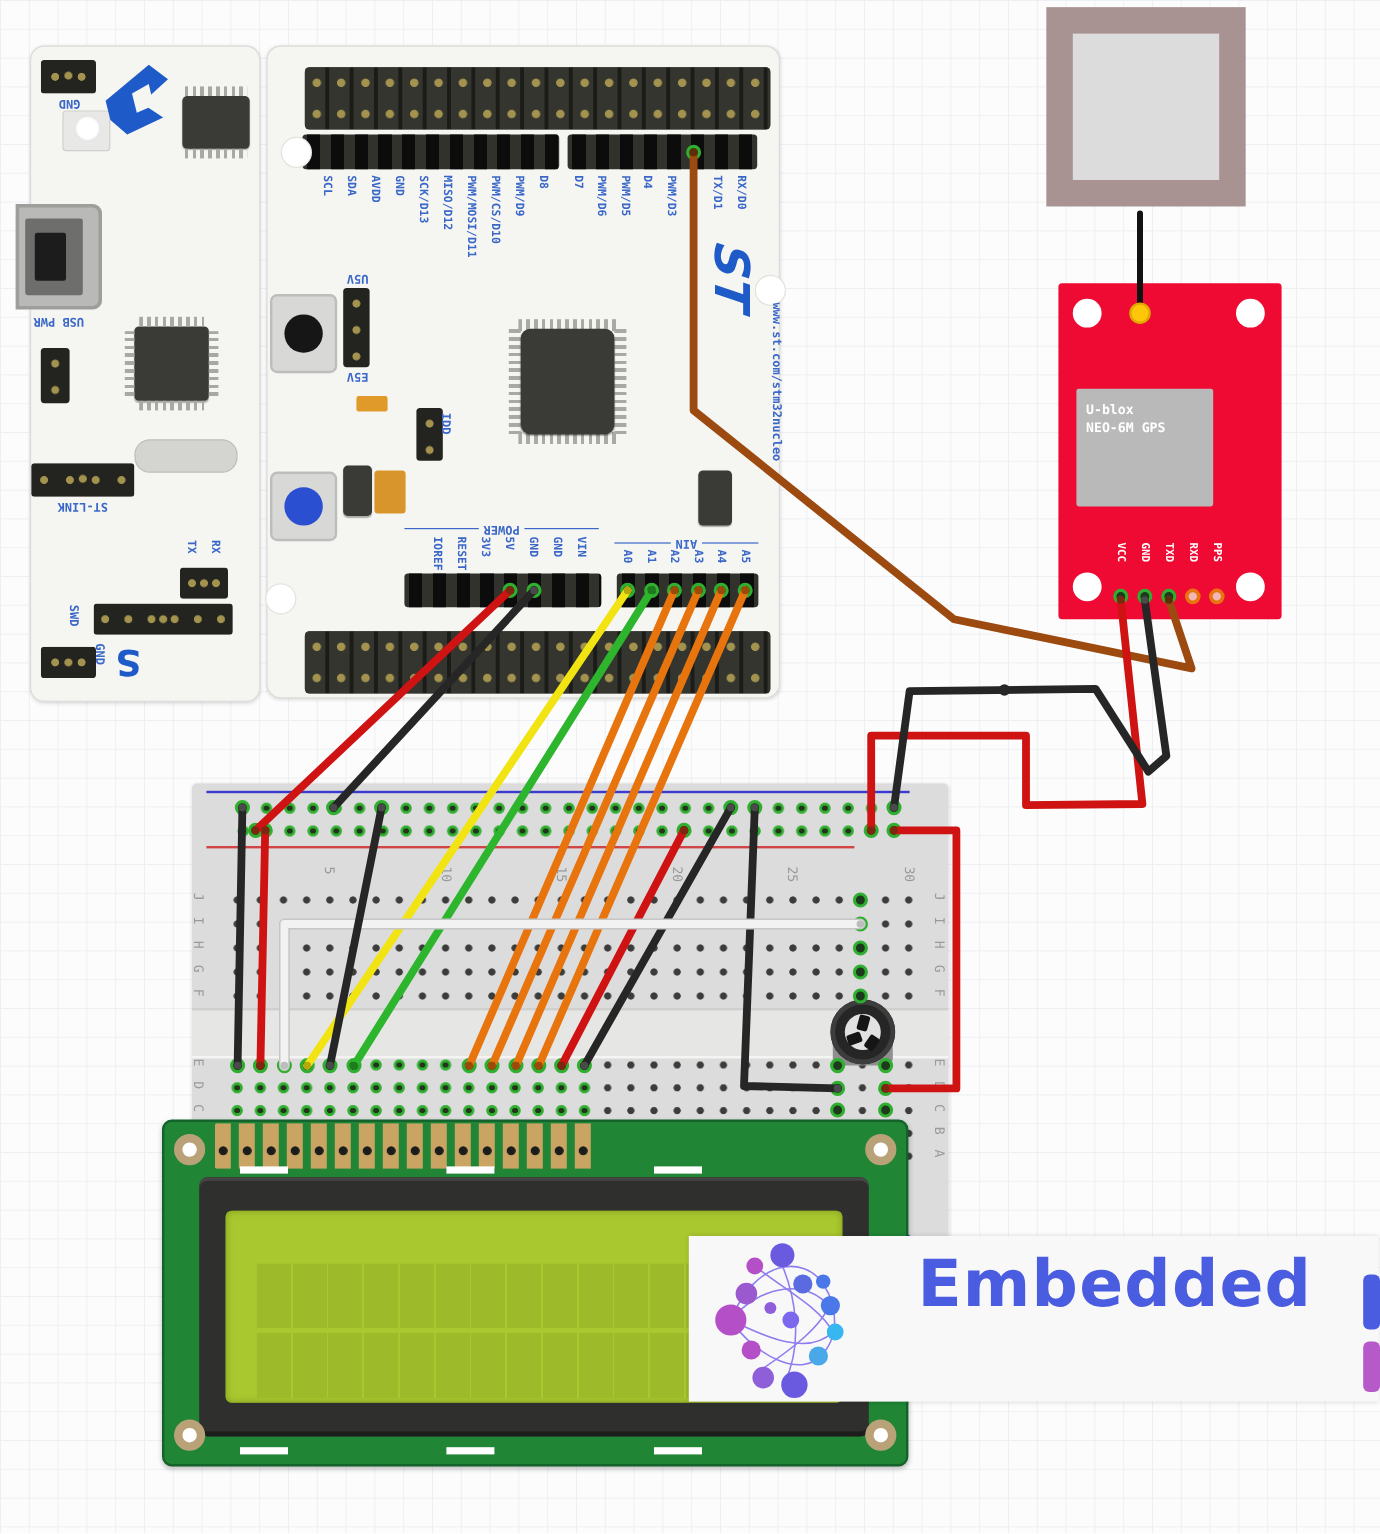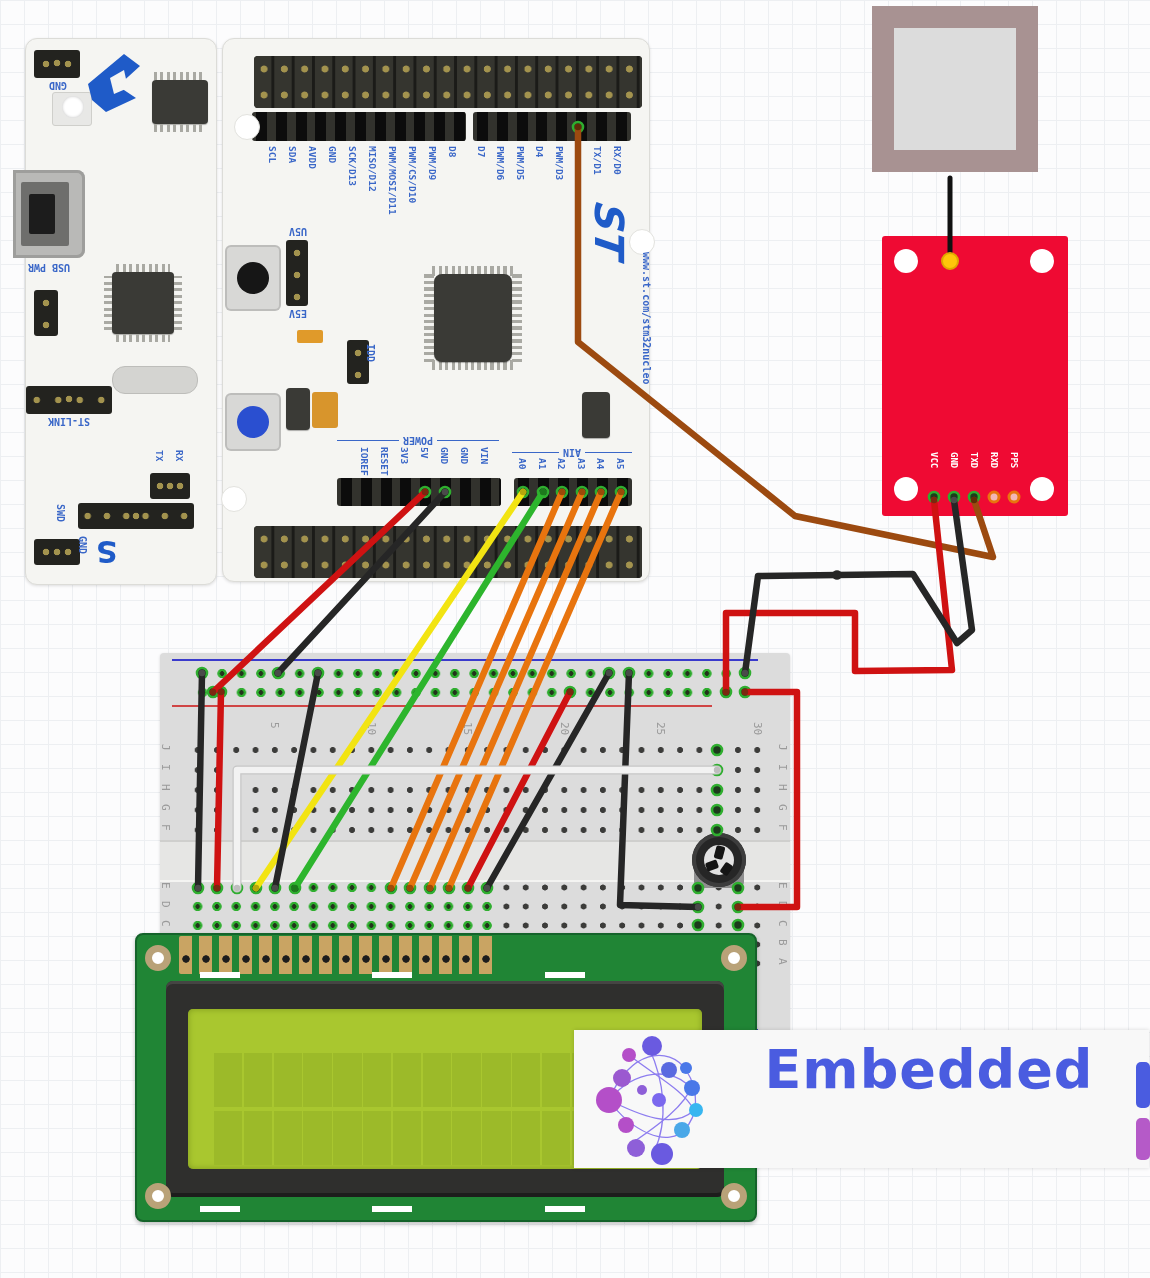--- a/index.html
+++ b/index.html
@@ -245,20 +245,24 @@
   <div class="fheader" style="left:514px;top:478px;width:118px;height:28px;"></div>
   <div class="dblheader" style="left:254px;top:526px;width:388px;"></div>
 
   <div id="antenna"></div>
   <div id="gps"></div>
   <div id="antwire-dot" style="z-index:5;"></div>
   <div class="ghole" style="left:894px;top:249px;"></div>
   <div class="ghole" style="left:1030px;top:249px;"></div>
   <div class="ghole" style="left:894px;top:477px;"></div>
   <div class="ghole" style="left:1030px;top:477px;"></div>
+  <div class="abs mono" id="gpschip-wrap" style="left:897px;top:324px;width:114px;height:98px;background:#b9b9b9;border-radius:2px;color:#fff;font-weight:bold;font-size:11px;line-height:15px;padding:10px 0 0 8px;box-sizing:border-box;">
+    <div>U-blox</div>
+    <div>NEO-6M GPS</div>
+  </div>
   <div class="vgroup white mono" style="left:939px;top:452px;">
       <span class="vlab" style="left: 0px;">VCC</span>
       <span class="vlab" style="left: 20px;">GND</span>
       <span class="vlab" style="left: 40px;">TXD</span>
       <span class="vlab" style="left: 60px;">RXD</span>
       <span class="vlab" style="left: 80px;">PPS</span>
     </div>
 
   <div id="pot">
     <div class="base"></div>

